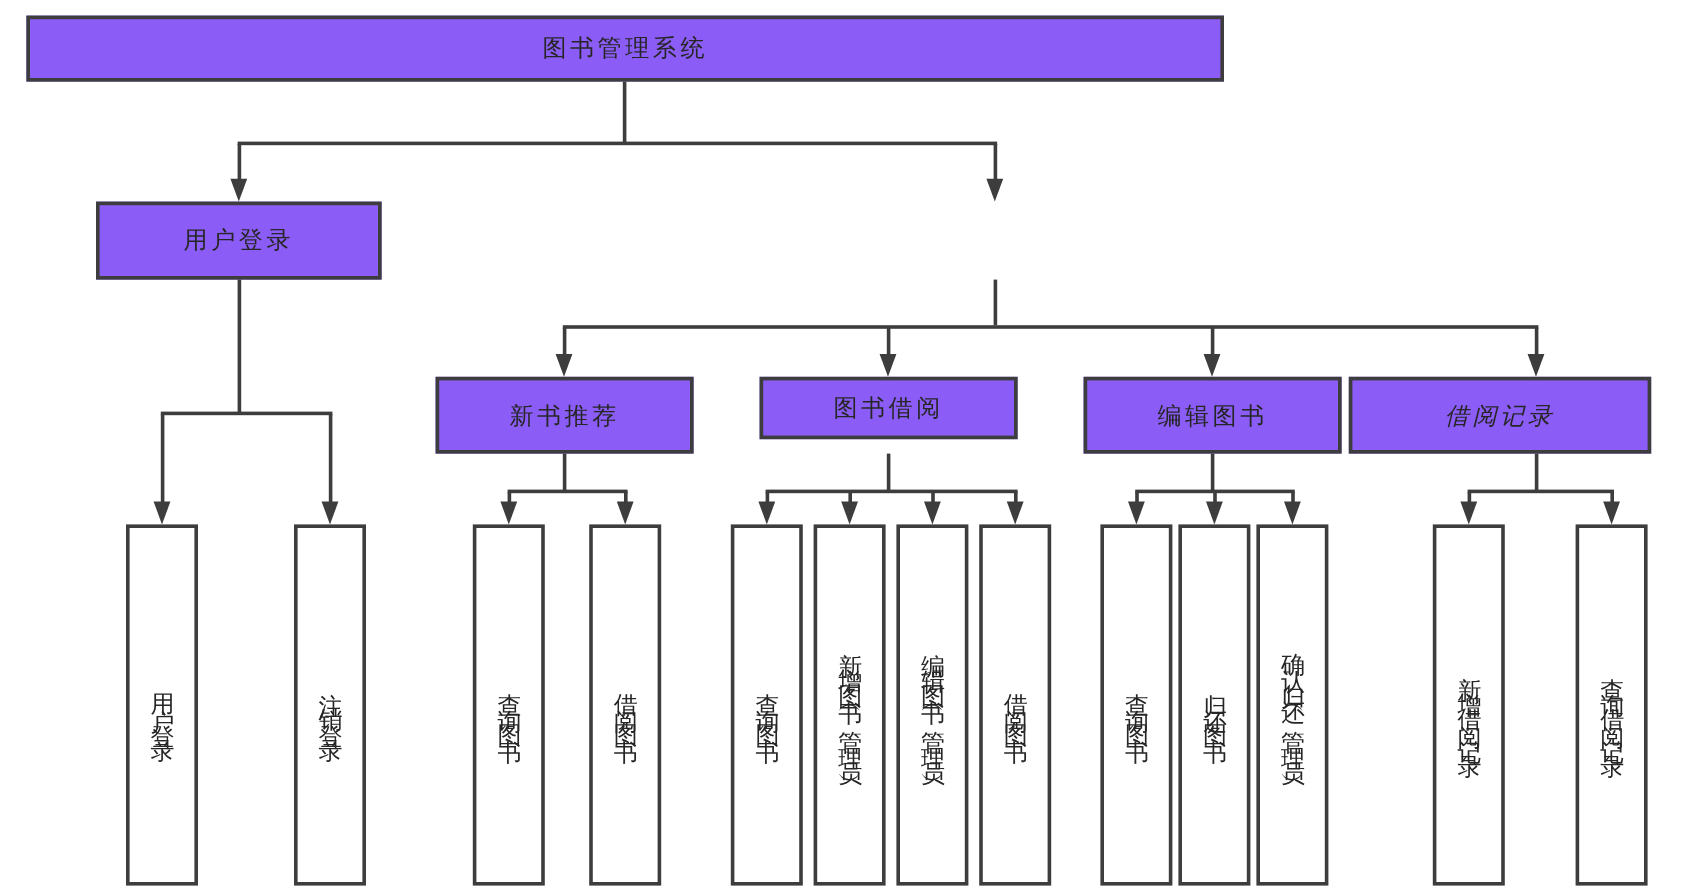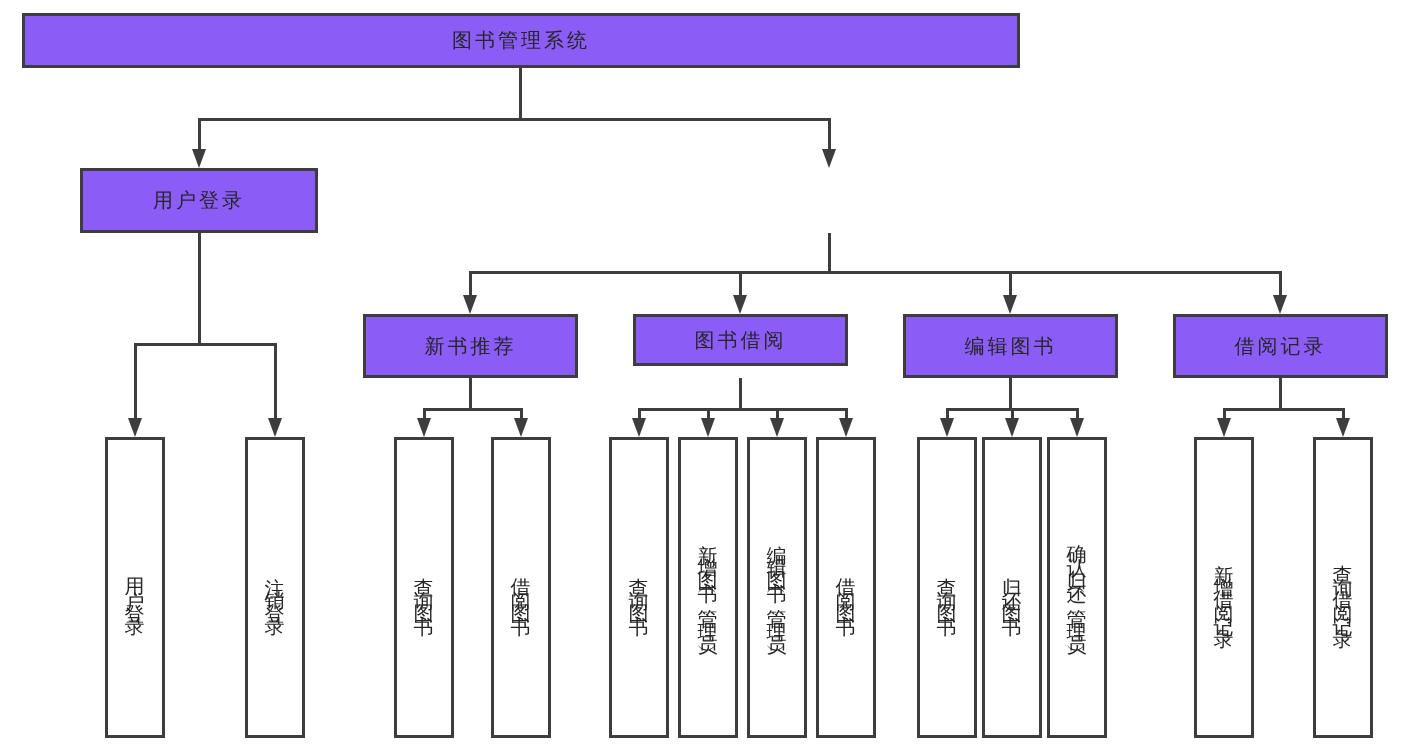--- a/index.html
+++ b/index.html
@@ -68,21 +68,21 @@
   <div class="vl" style="left:738.5px;top:273px;height:23px;"></div>
   <div class="arr" style="left:733px;top:295px;"></div>
   <div class="vl" style="left:1008.5px;top:273px;height:23px;"></div>
   <div class="arr" style="left:1003px;top:295px;"></div>
   <div class="vl" style="left:1278.5px;top:273px;height:23px;"></div>
   <div class="arr" style="left:1273px;top:295px;"></div>
 
   <div class="node" style="left:363px;top:314px;width:215px;height:64px;">新书推荐</div>
   <div class="node" style="left:633px;top:314px;width:215px;height:52px;">图书借阅</div>
   <div class="node" style="left:903px;top:314px;width:215px;height:64px;">编辑图书</div>
-  <div class="node" style="left:1173px;top:314px;width:215px;height:64px;">借阅记录</div>
+  <div class="node" style="left:1124px;top:314px;width:252px;height:64px;font-style:italic;">借阅记录</div>
 
   <div class="vl" style="left:468.5px;top:378px;height:31px;"></div>
   <div class="vl" style="left:738.5px;top:378px;height:31px;"></div>
   <div class="vl" style="left:1008.5px;top:378px;height:31px;"></div>
   <div class="vl" style="left:1278.5px;top:378px;height:31px;"></div>
 
   <div class="hl" style="left:422.5px;top:408px;width:100px;"></div>
   <div class="hl" style="left:637.5px;top:408px;width:210px;"></div>
   <div class="hl" style="left:945.5px;top:408px;width:133px;"></div>
   <div class="hl" style="left:1222.5px;top:408px;width:122px;"></div>

